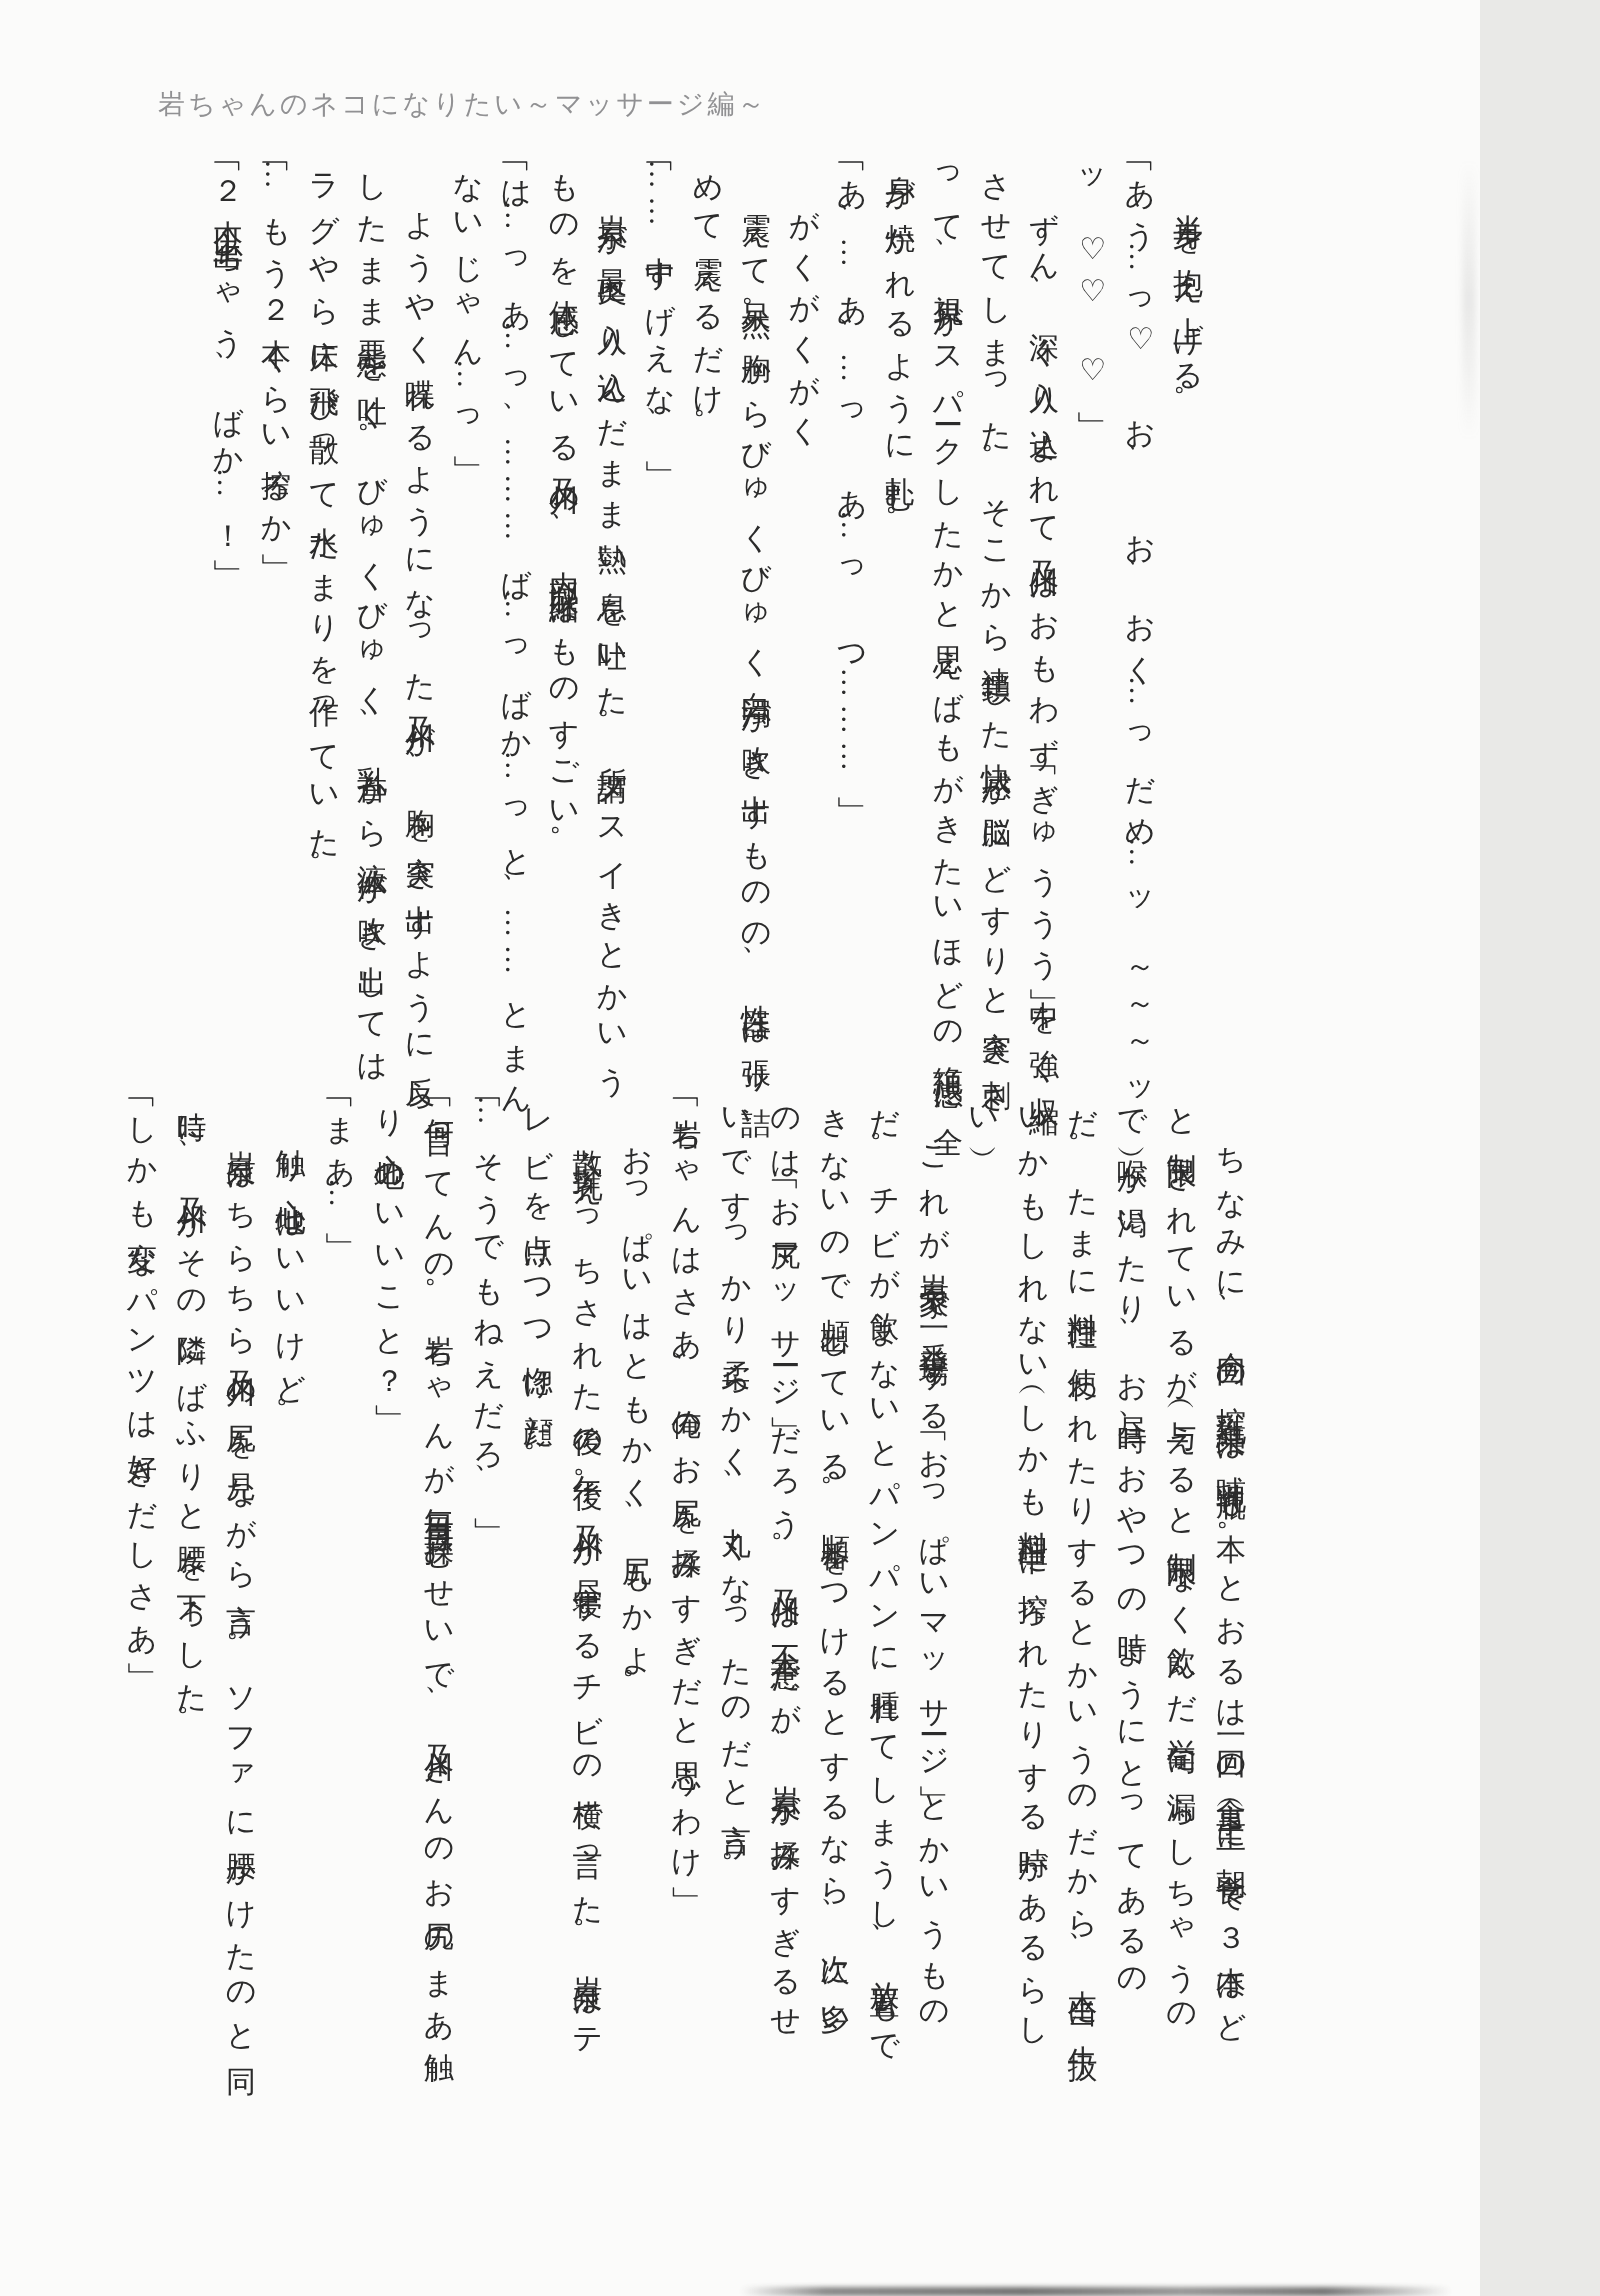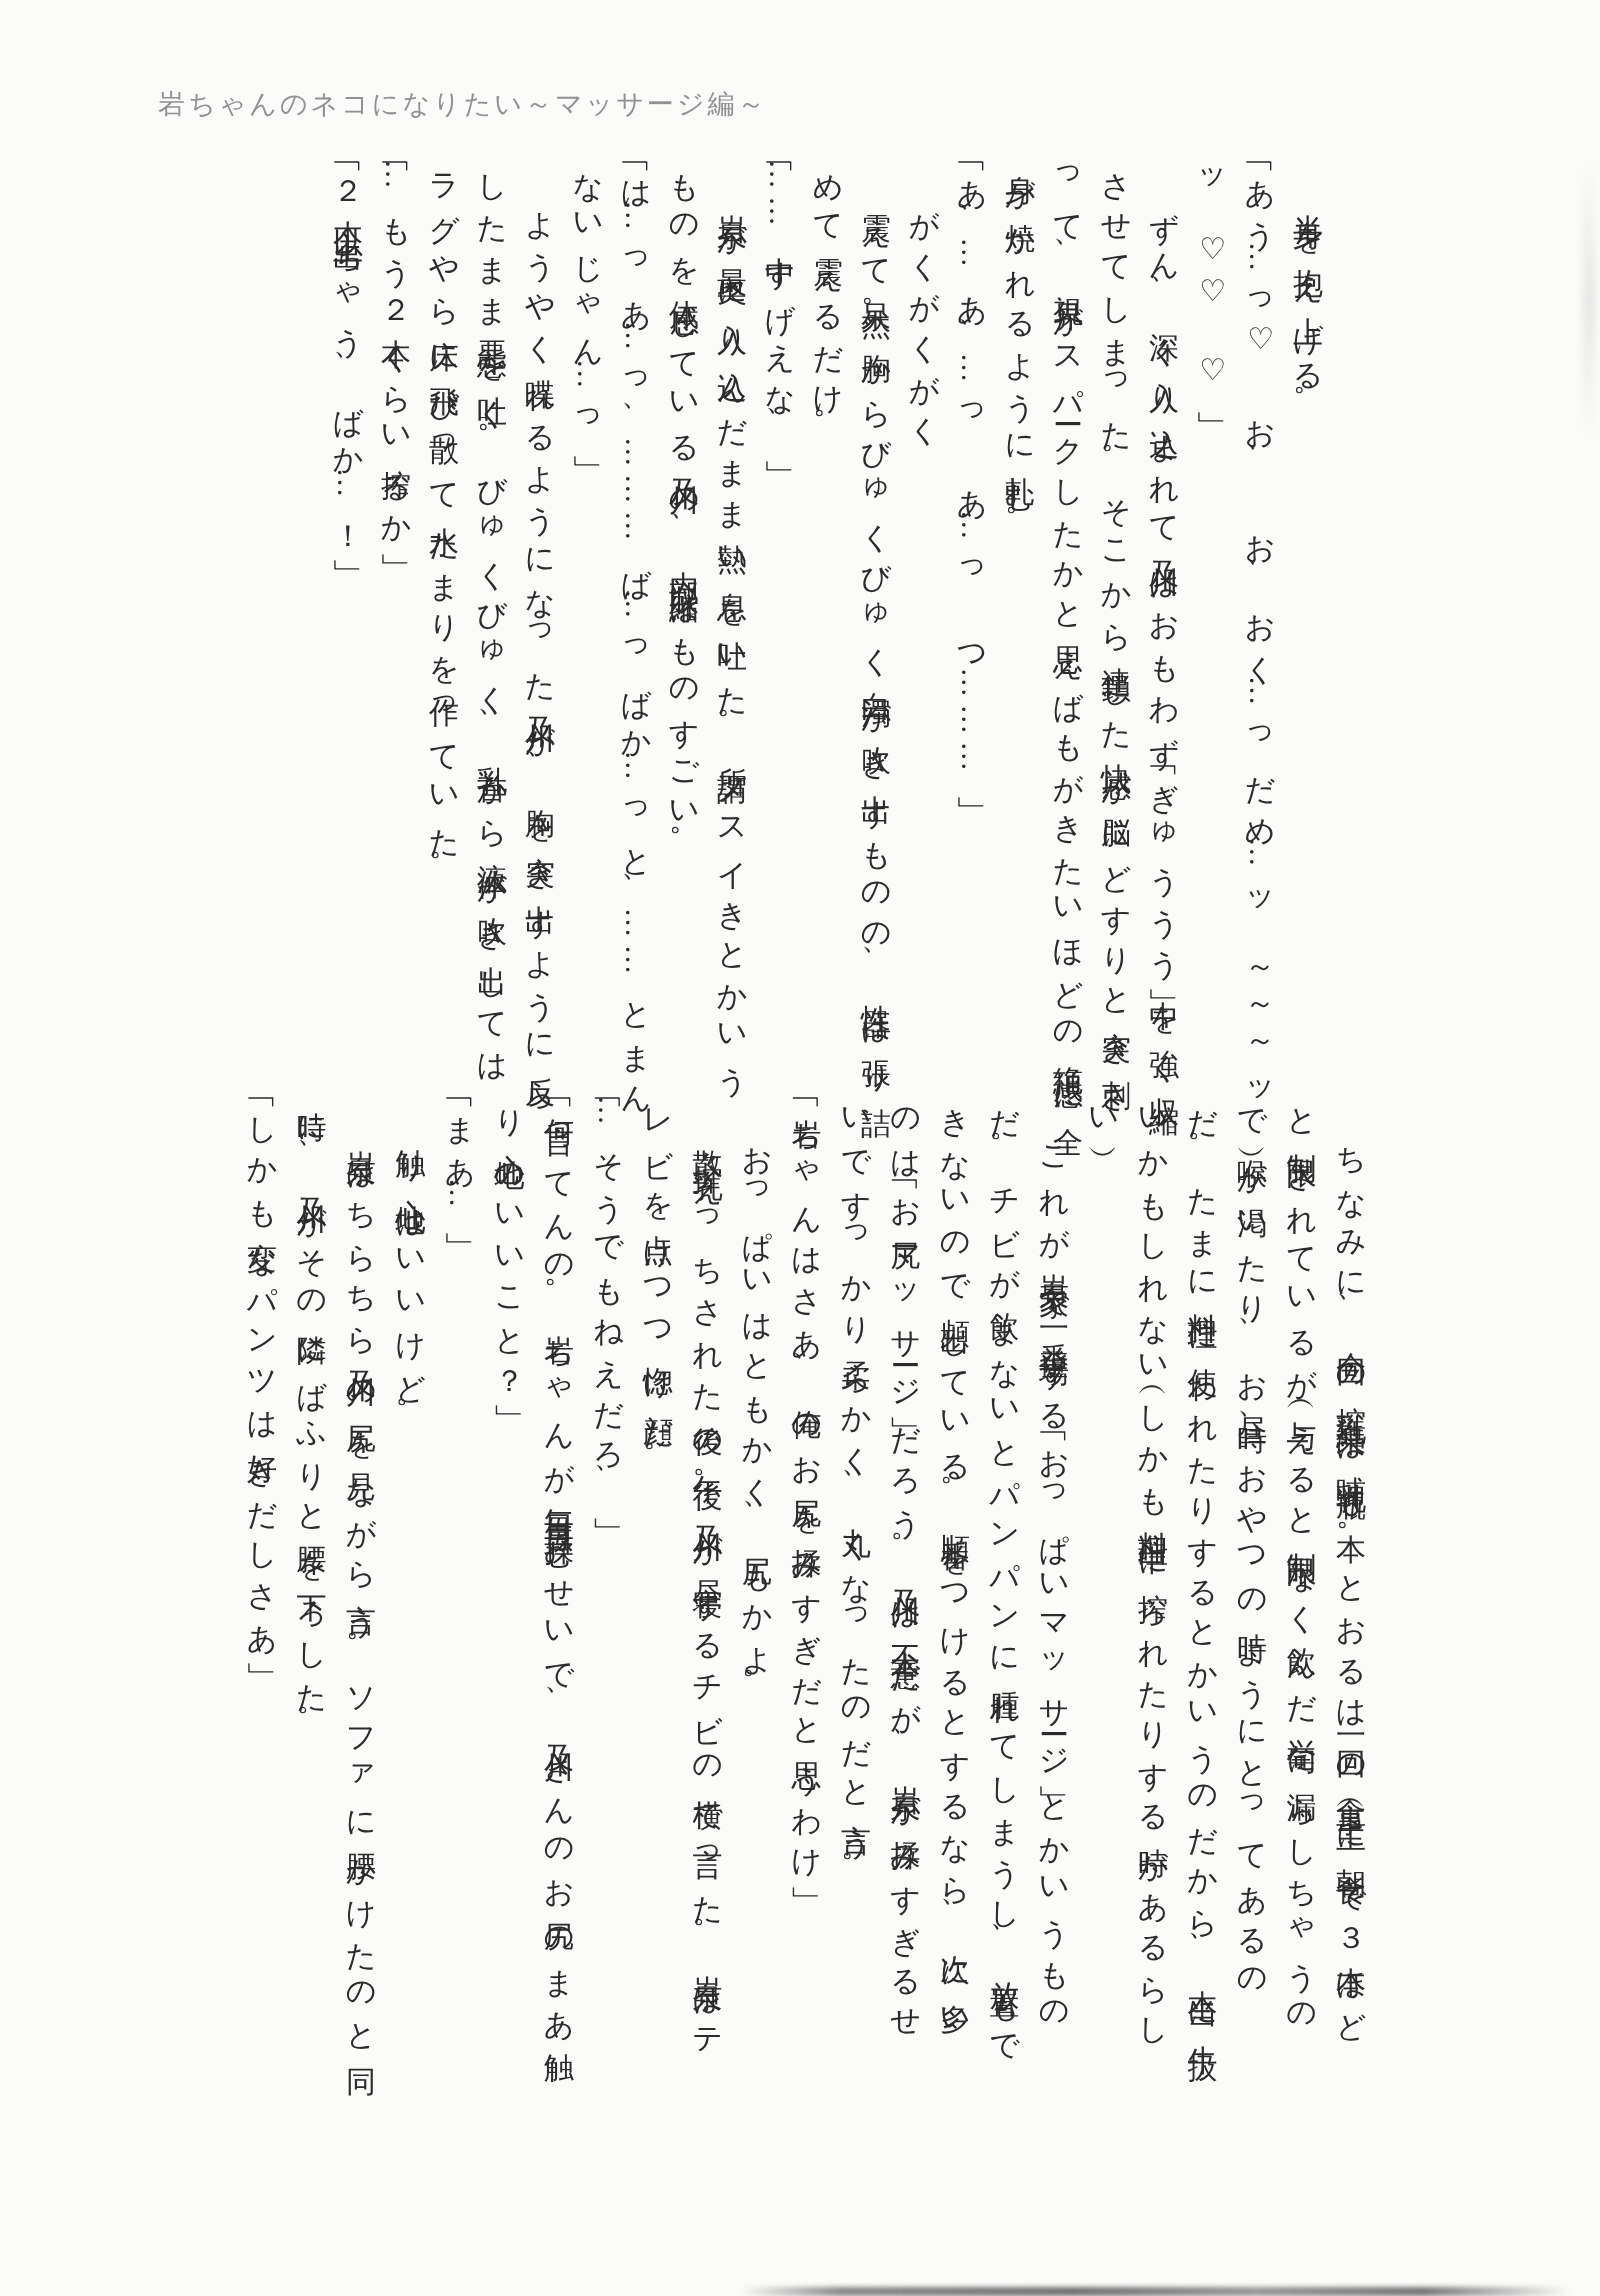--- a/index.html
+++ b/index.html
@@ -1,21 +1,21 @@
 <!DOCTYPE html>
 <html><head>
 <meta charset="utf-8">
 <style>
   * { margin:0; padding:0; box-sizing:border-box; }
   html, body { width:1600px; height:2296px; }
   body { background:#e9e9e7; font-family:"Liberation Serif","DejaVu Serif",serif; }
 
   .page {
     position:relative;
-    width:1600px; height:2296px;
+    width:1480px; height:2296px;
     background:#fbfbfa;
     overflow:hidden;
     color:#2b2b2b;
     padding-left:44px;
   }
 
   .header {
     position:absolute;
     left:158px; top:86px;
     font-size:27px;

